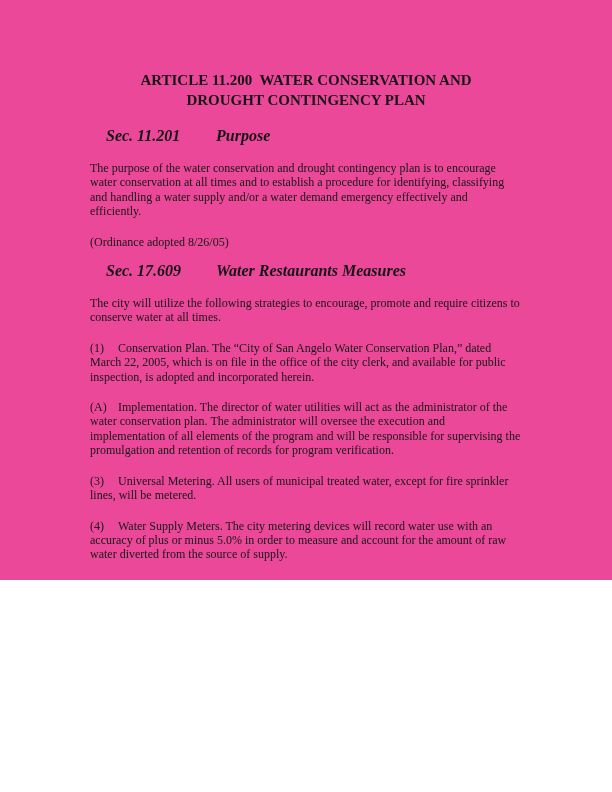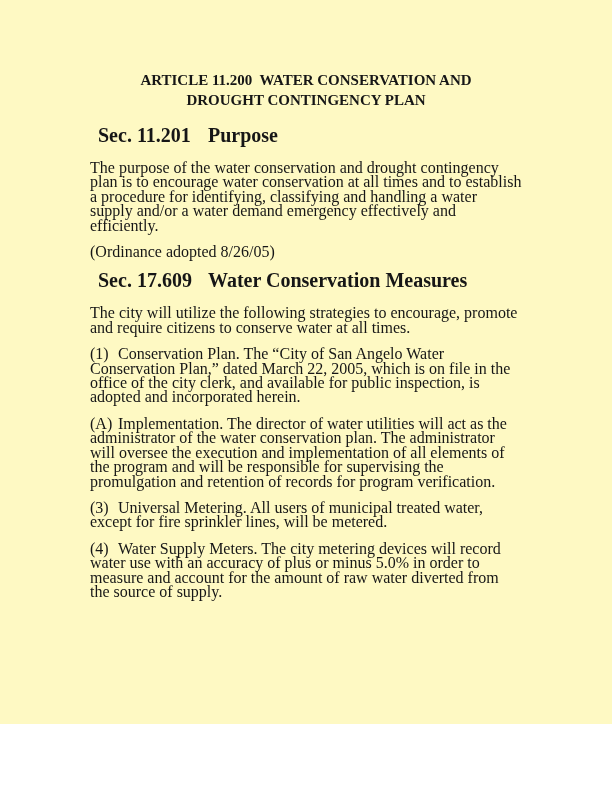--- a/index.html
+++ b/index.html
@@ -3,53 +3,54 @@
 <meta charset="utf-8">
 <style>
   html, body {
     margin: 0;
     padding: 0;
     background: #ffffff;
   }
   .page {
     position: relative;
     width: 612px;
-    height: 724px;
-    background: #fef9c3;
+    height: 580px;
+    background: #ec4899;
     box-sizing: border-box;
     padding: 70px 90px 0 90px;
     font-family: "Liberation Serif", "DejaVu Serif", serif;
     color: #161616;
     overflow: hidden;
   }
   h1.article-title {
     margin: 0 0 16px 0;
     font-size: 15px;
     line-height: 20px;
     font-weight: bold;
     text-align: center;
     white-space: pre-wrap;
   }
   h2.section-heading {
-    margin: 12px 0 16px 8px;
-    font-size: 20px;
+    margin: 12px 0 16px 16px;
+    font-size: 16px;
     line-height: 19px;
     font-weight: bold;
     text-align: left;
+    font-style: italic;
   }
   h2.section-heading .secnum {
     display: inline-block;
     min-width: 110px;
   }
   h2.first {
     margin-top: 0;
   }
   p.para {
-    margin: 8px 0 12px 0;
-    font-size: 16px;
+    margin: 16px 0 12px 0;
+    font-size: 12px;
     line-height: 14.4px;
     text-align: left;
   }
   p.para .item-label {
     display: inline-block;
     min-width: 28px;
   }
 </style>
 </head>
 <body>
@@ -57,21 +58,21 @@
 <div class="page">
 
   <h1 class="article-title"><span>ARTICLE 11.200  WATER CONSERVATION AND</span><br><span>DROUGHT CONTINGENCY PLAN</span></h1>
 
   <h2 class="section-heading first"><span class="secnum">Sec. 11.201</span><span>Purpose</span></h2>
 
   <p class="para">The purpose of the water conservation and drought contingency plan is to encourage water conservation at all times and to establish a procedure for identifying, classifying and handling a water supply and/or a water demand emergency effectively and efficiently.</p>
 
   <p class="para">(Ordinance adopted 8/26/05)</p>
 
-  <h2 class="section-heading"><span class="secnum">Sec. 17.609</span><span>Water Conservation Measures</span></h2>
+  <h2 class="section-heading"><span class="secnum">Sec. 17.609</span><span>Water Restaurants Measures</span></h2>
 
   <p class="para">The city will utilize the following strategies to encourage, promote and require citizens to conserve water at all times.</p>
 
   <p class="para"><span class="item-label">(1)</span><span>Conservation Plan. The “City of San Angelo Water Conservation Plan,” dated March 22, 2005, which is on file in the office of the city clerk, and available for public inspection, is adopted and incorporated herein.</span></p>
 
   <p class="para"><span class="item-label">(A)</span><span>Implementation. The director of water utilities will act as the administrator of the water conservation plan. The administrator will oversee the execution and implementation of all elements of the program and will be responsible for supervising the promulgation and retention of records for program verification.</span></p>
 
 
   <p class="para"><span class="item-label">(3)</span><span>Universal Metering. All users of municipal treated water, except for fire sprinkler lines, will be metered.</span></p>
 

